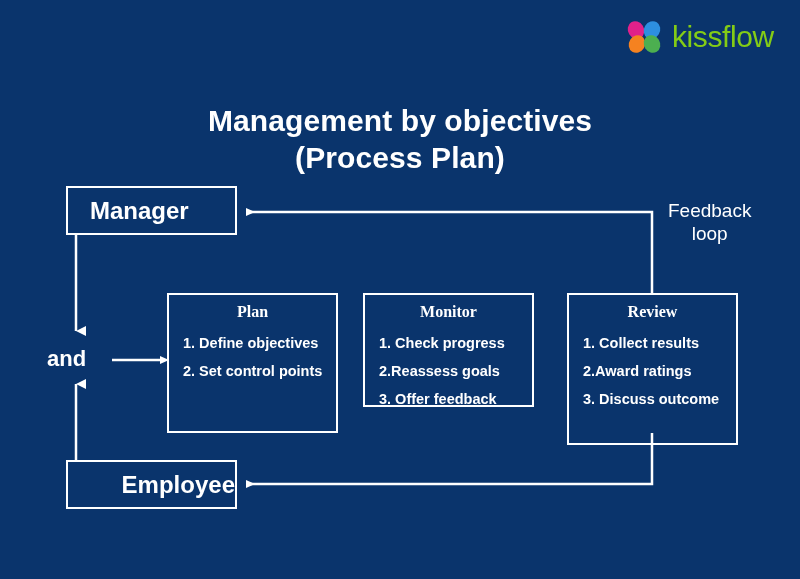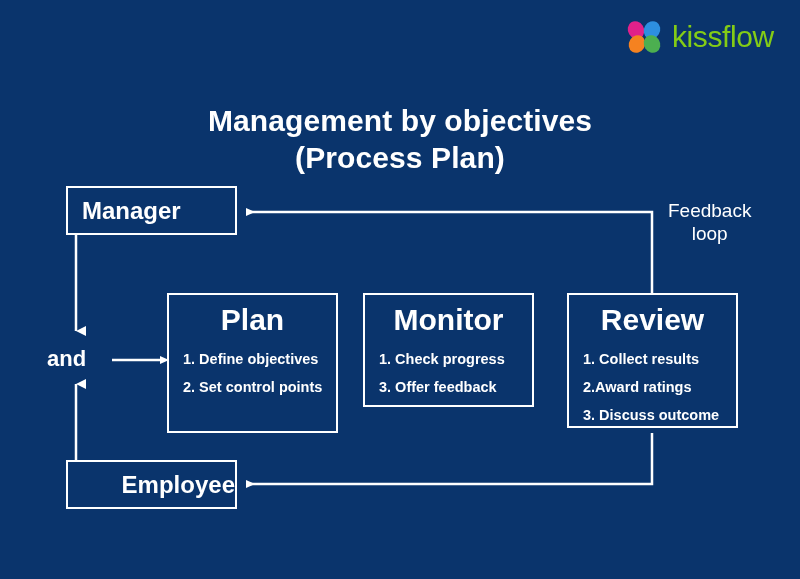--- a/index.html
+++ b/index.html
@@ -28,32 +28,32 @@
     position:absolute; left:0; top:78px; width:800px;
     text-align:center; font-size:30px; font-weight:bold;
     line-height:37px; letter-spacing:0.1px;margin-top:24px;
   }
 
   
   .node {
     position:absolute; border:2px solid #ffffff; background:transparent;
   }
   .role-box { display:flex; align-items:center; }
-  .role-label { font-size:24px; font-weight:bold; padding-left:14px; }
+  .role-label { font-size:24px; font-weight:bold; padding-left:22px; }
 
   .stage-box { padding-top:8px; }
-  .stage-title { text-align:center; font-size:30px; font-weight:bold; margin-bottom:8px; }
+  .stage-title { text-align:center; font-size:16px; font-weight:bold; margin-bottom:8px;font-family:Liberation Serif, serif; }
   .stage-list { list-style:none; padding:0 16px 0 14px; }
   .stage-list li { font-size:14.5px; font-weight:bold; line-height:28px; white-space:nowrap; }
 
   #box-manager  { left:66px;  top:186px; width:171px; height:49px; }
   #box-employee { left:66px;  top:460px; width:171px; height:49px;justify-content:flex-end; }
   #box-plan     { left:167px; top:293px; width:171px; height:140px; }
   #box-monitor  { left:363px; top:293px; width:171px; height:114px; }
-  #box-review   { left:567px; top:293px; width:171px; height:135px; }
+  #box-review   { left:567px; top:293px; width:171px; height:152px; }
 
   
   .and-label {
     position:absolute; left:47px; top:346px;
     font-size:22px; font-weight:bold;
   }
 
   
   .feedback-label {
     position:absolute; left:668px; top:199px;
@@ -133,20 +133,21 @@
     <ul class="stage-list">
       <li>1. Define objectives</li>
       <li>2. Set control points</li>
     </ul>
   </div>
 
   <div class="node stage-box" id="box-monitor">
     <div class="stage-title">Monitor</div>
     <ul class="stage-list">
       <li>1. Check progress</li>
+      <li>2.Reassess goals</li>
       <li>3. Offer feedback</li>
     </ul>
   </div>
 
   <div class="node stage-box" id="box-review">
     <div class="stage-title">Review</div>
     <ul class="stage-list">
       <li>1. Collect results</li>
       <li>2.Award ratings</li>
       <li>3. Discuss outcome</li>

